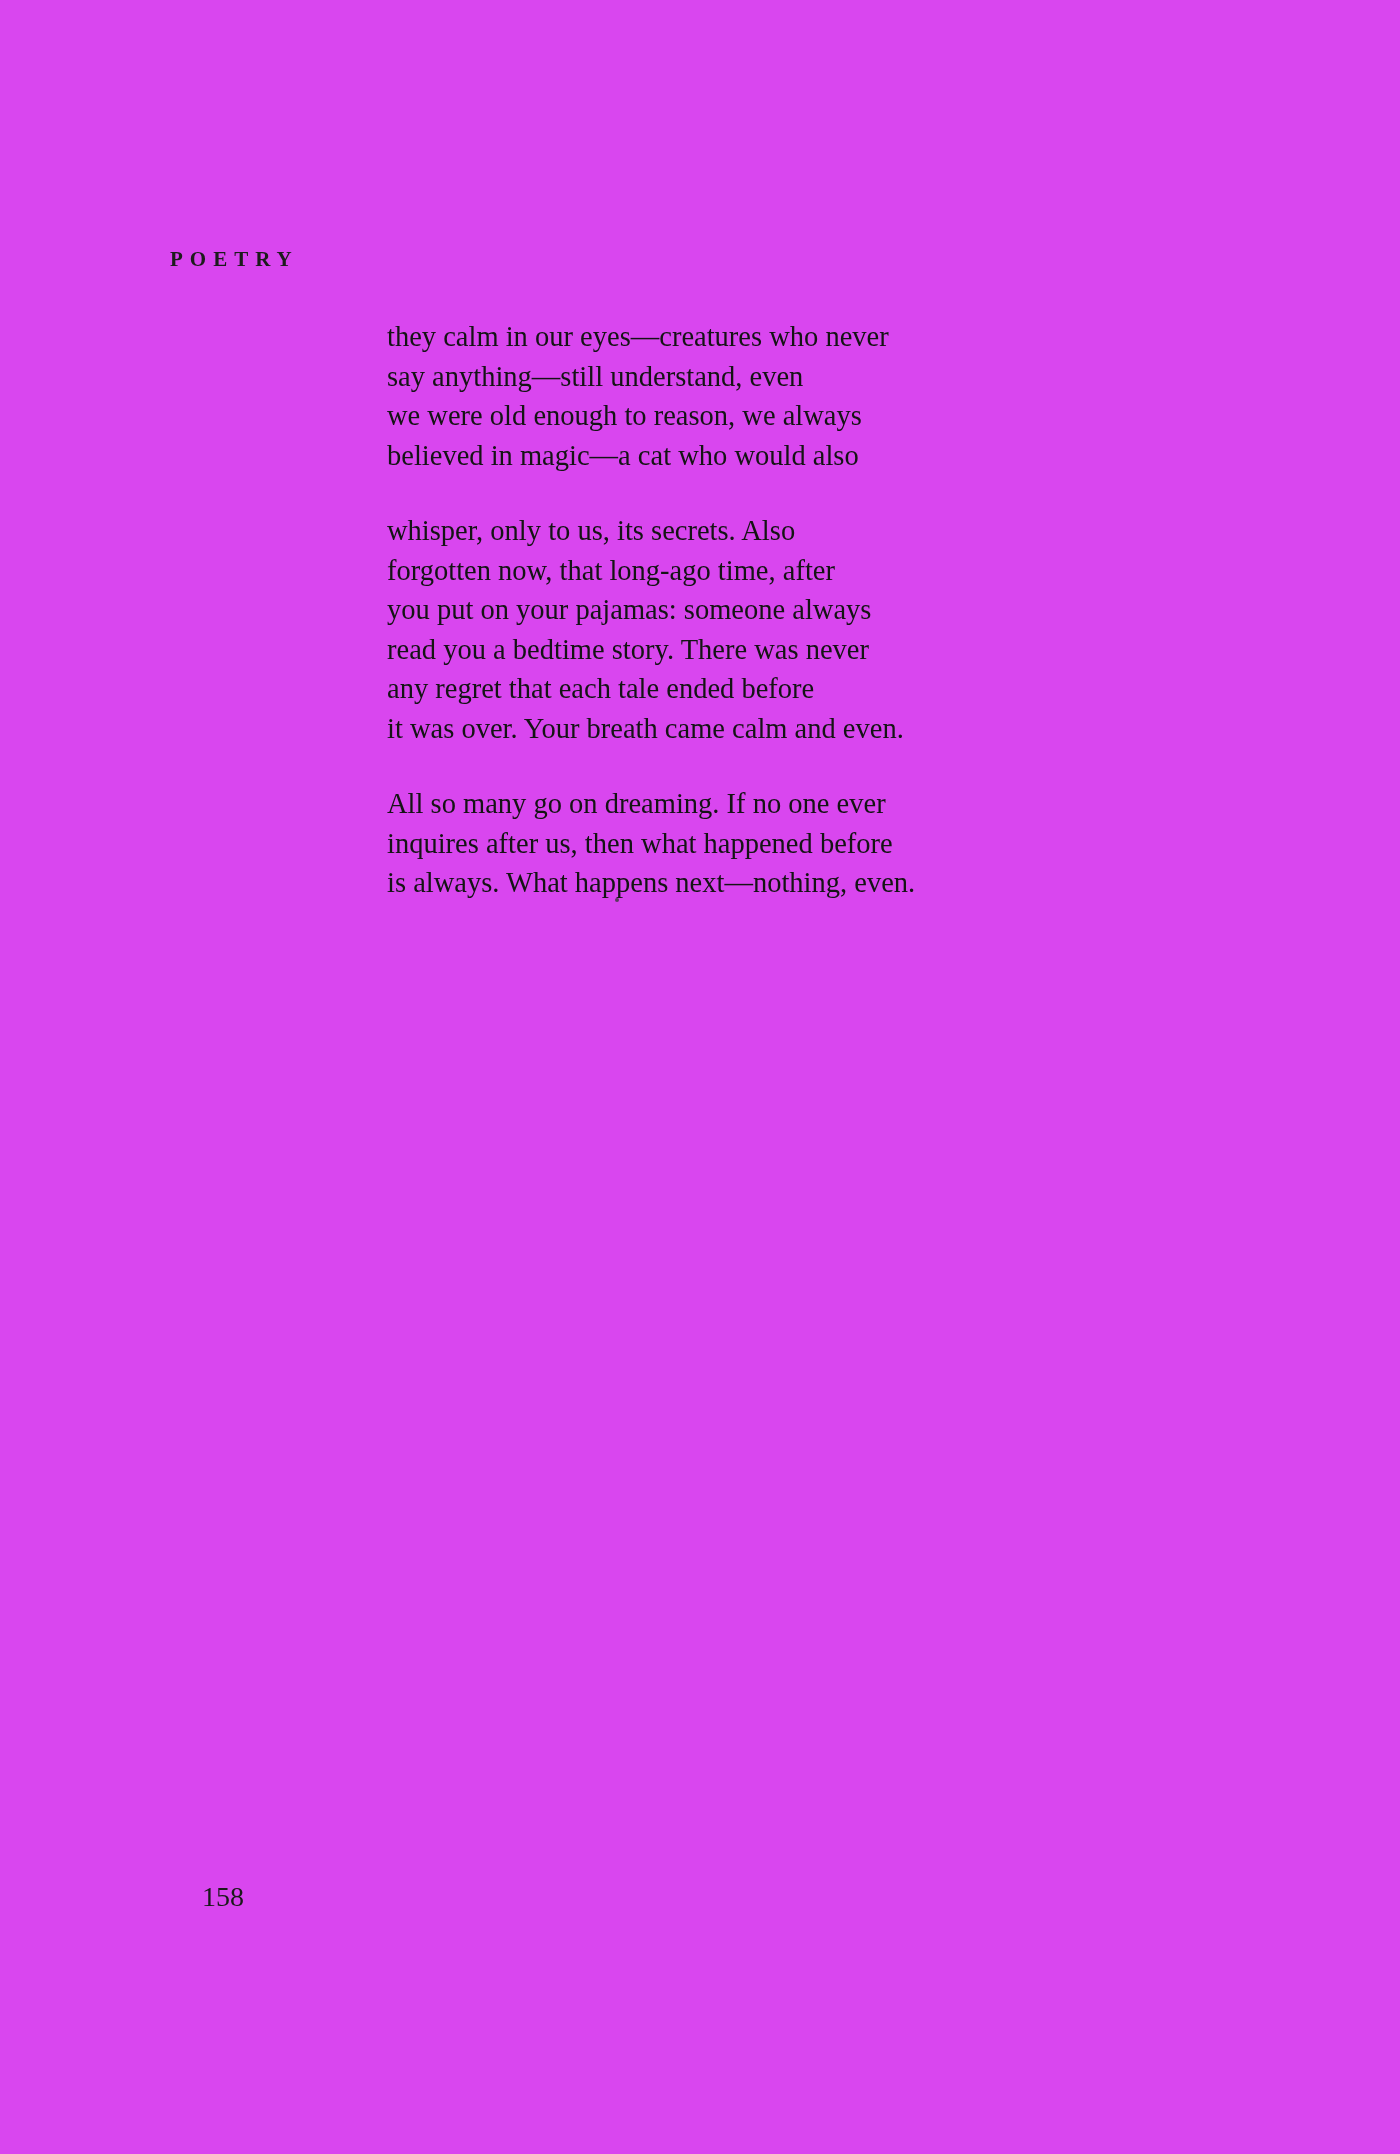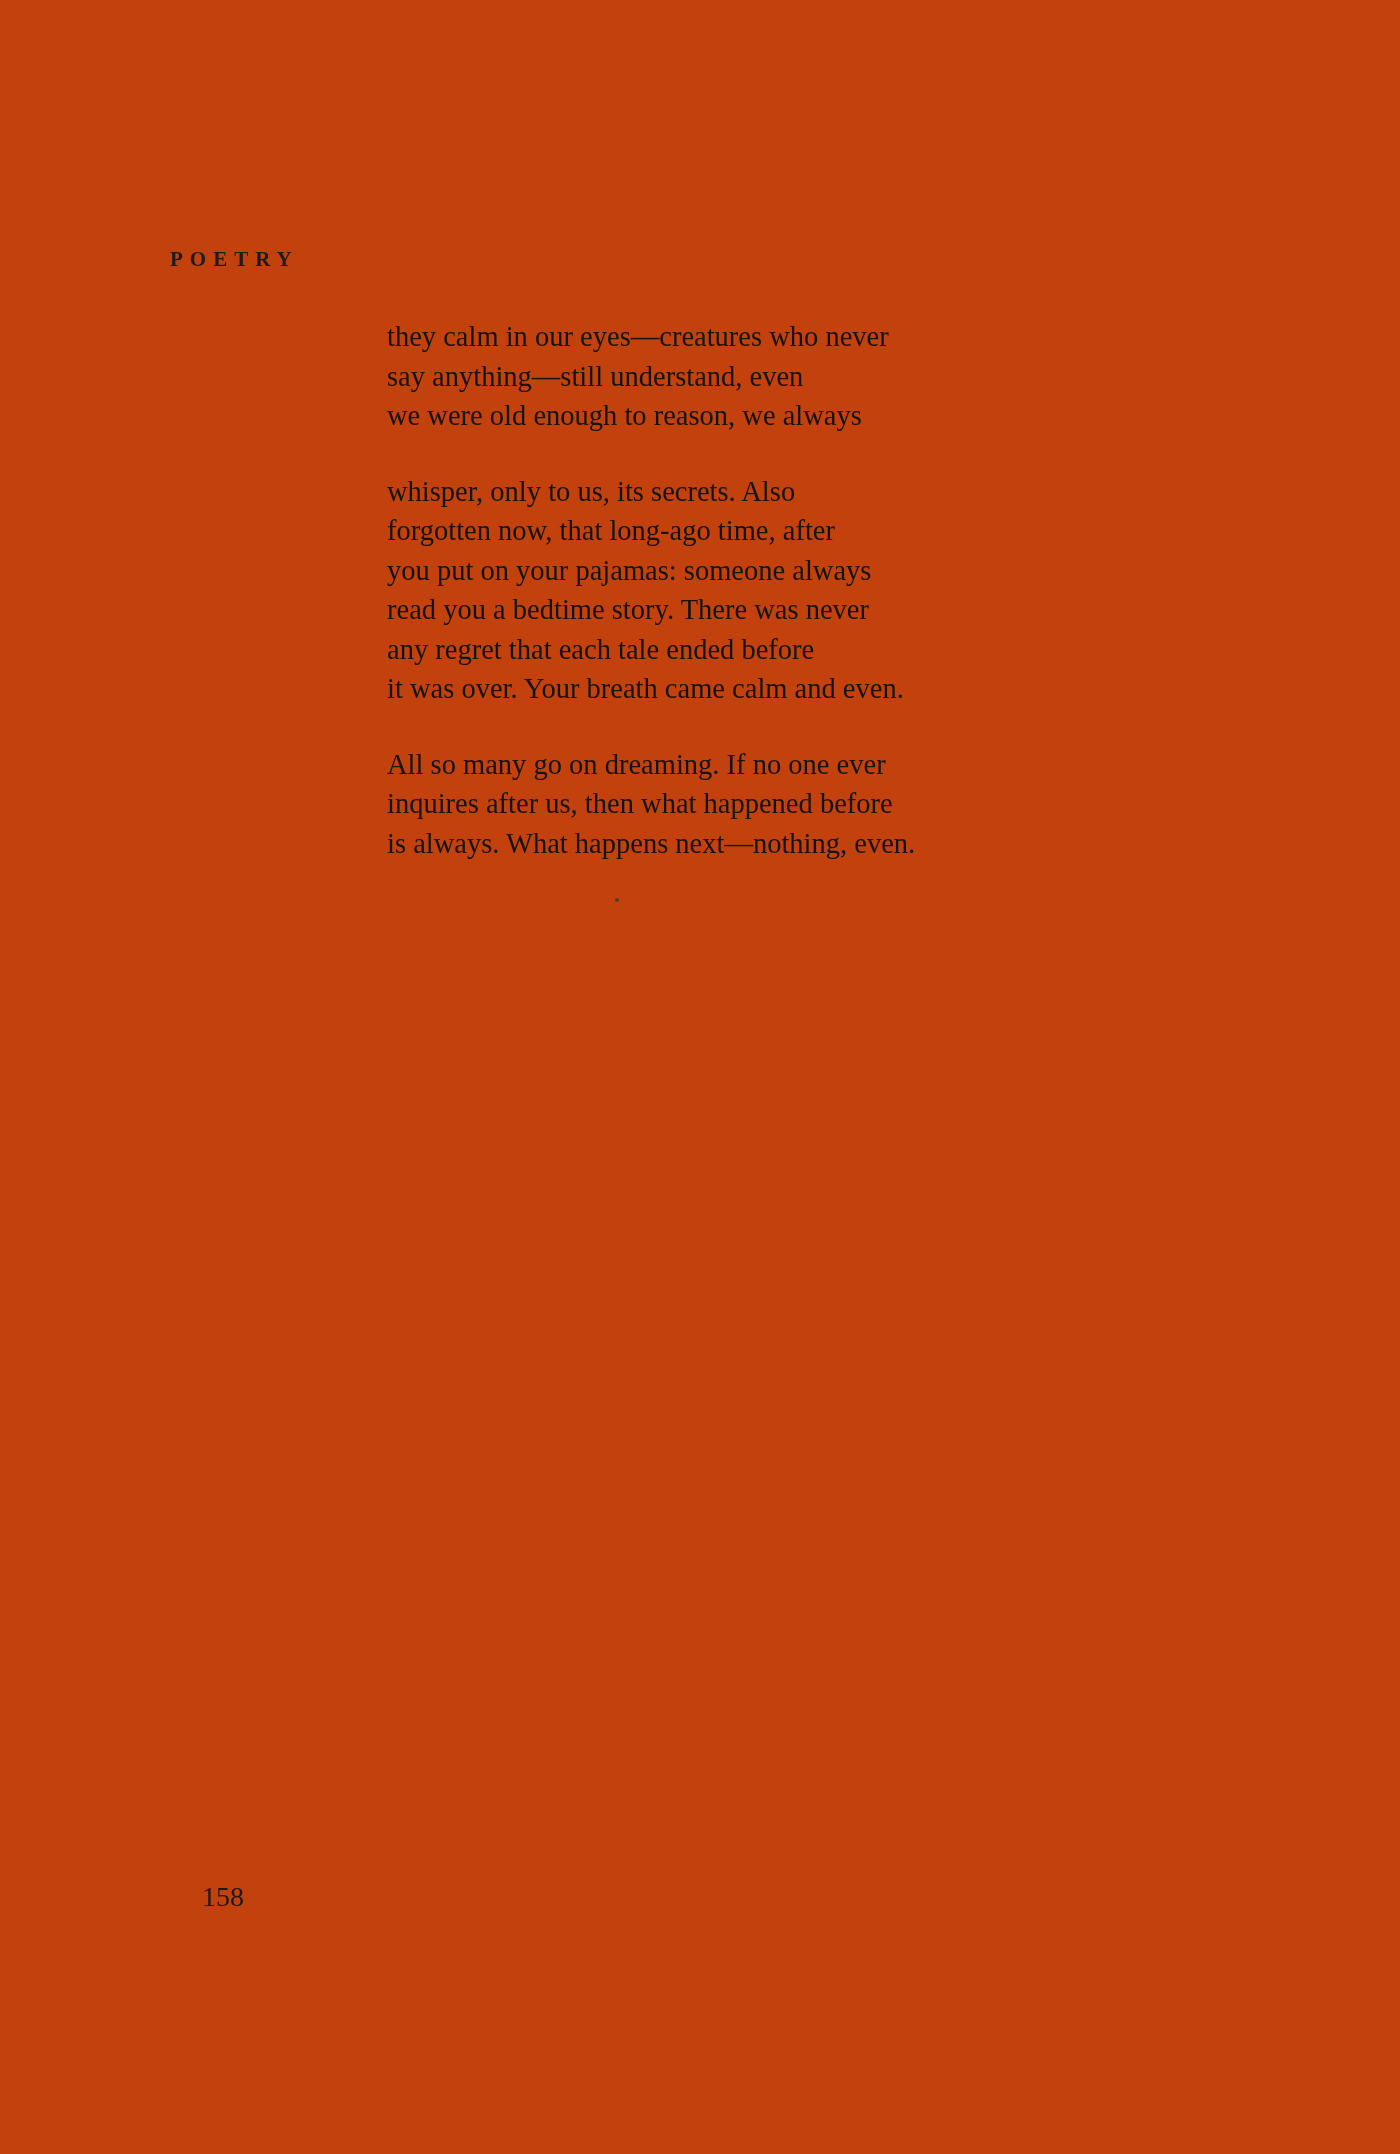--- a/index.html
+++ b/index.html
@@ -4,21 +4,21 @@
 <style>
   html, body {
     margin: 0;
     padding: 0;
     background: #e8e8e8;
   }
   .page {
     position: relative;
     width: 1400px;
     height: 2154px;
-    background: #c2410c;
+    background: #d946ef;
     overflow: hidden;
     font-family: "Liberation Serif", serif;
     color: #161616;
   }
   .running-head {
     position: absolute;
     left: 170px;
     top: 247px;
     font-size: 21px;
     letter-spacing: 7px;
@@ -73,20 +73,21 @@
 <div class="page">
 
   <div class="running-head">POETRY</div>
 
   <div class="poem">
 
     <div class="stanza stanza-1">
       <div class="poem-line">they calm in our eyes—creatures who never</div>
       <div class="poem-line">say anything—still understand, even</div>
       <div class="poem-line">we were old enough to reason, we always</div>
+      <div class="poem-line">believed in magic—a cat who would also</div>
     </div>
 
     <div class="stanza stanza-2">
       <div class="poem-line">whisper, only to us, its secrets. Also</div>
       <div class="poem-line">forgotten now, that long-ago time, after</div>
       <div class="poem-line">you put on your pajamas: someone always</div>
       <div class="poem-line">read you a bedtime story. There was never</div>
       <div class="poem-line">any regret that each tale ended before</div>
       <div class="poem-line">it was over. Your breath came calm and even.</div>
     </div>

